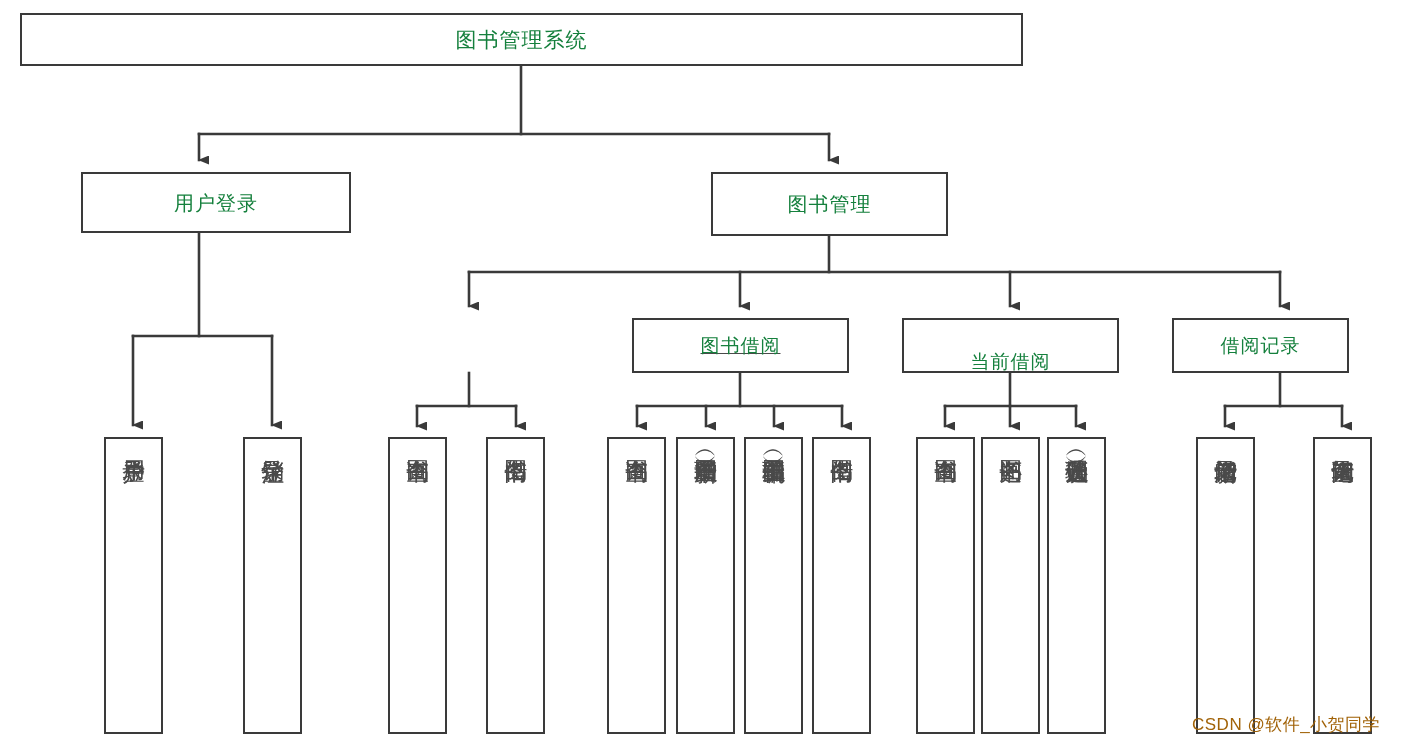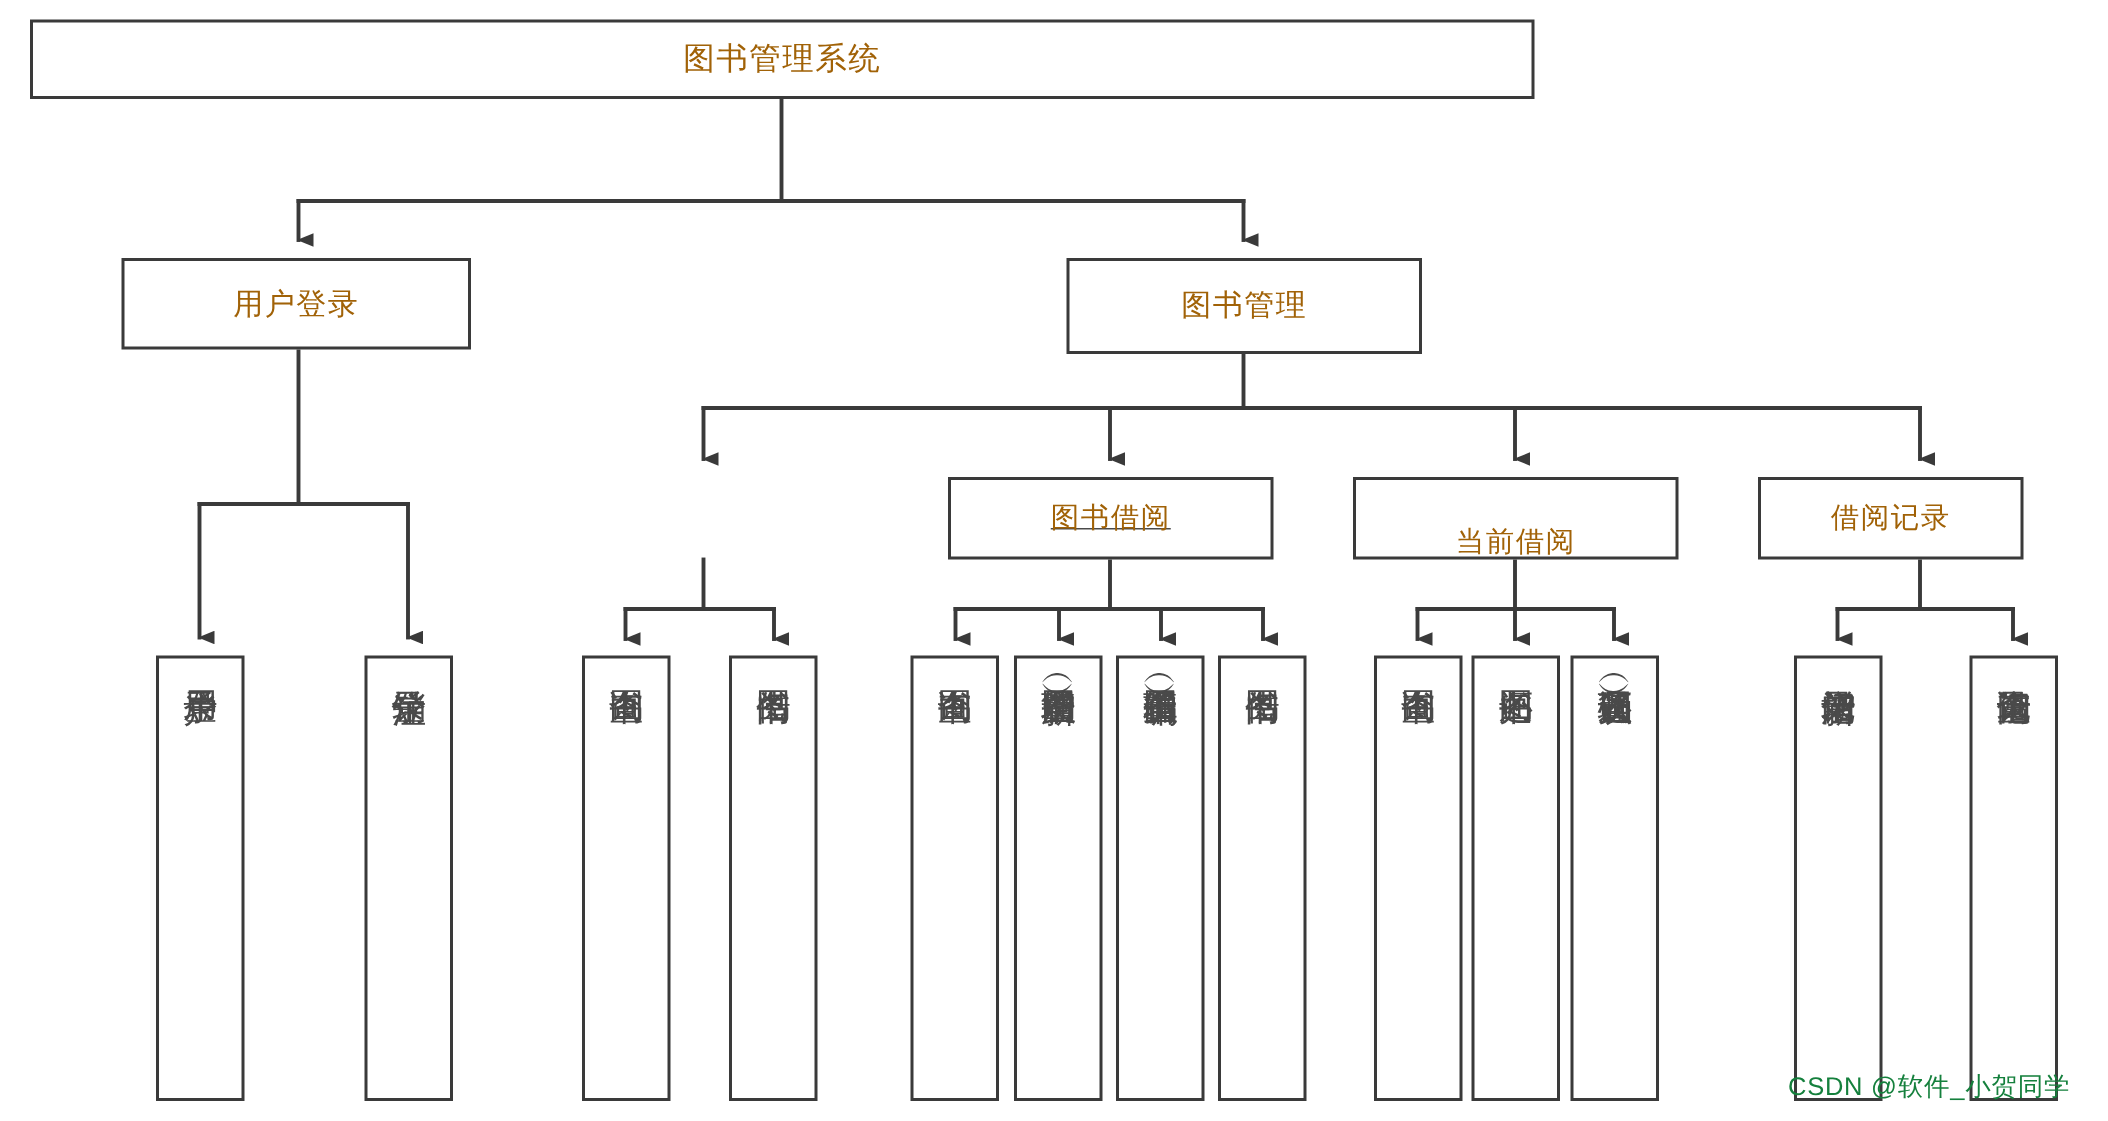--- a/index.html
+++ b/index.html
@@ -8,31 +8,31 @@
   #canvas{position:relative;width:1405px;height:747px;overflow:hidden;background:#fff;}
 
   
   #wires{position:absolute;left:0;top:0;width:1405px;height:747px;}
 
   
   .node{position:absolute;box-sizing:border-box;background:#ffffff;
         border:2px solid #3a3a3a;display:flex;align-items:center;justify-content:center;
         color:#4a4a4a;}
   .node.root{border-width:2px;}
-  .h-label{font-size:21px;line-height:1;letter-spacing:1px;color:#a16207;white-space:nowrap;}
+  .h-label{font-size:21px;line-height:1;letter-spacing:1px;color:#15803d;white-space:nowrap;}
   .node.lvl2 .h-label{font-size:20px;}
   .node.lvl3 .h-label{font-size:19px;}
 
   
   .node.leaf{align-items:flex-start;justify-content:center;padding-top:3px;}
   .v-label{font-size:23px;line-height:1.02;letter-spacing:0px;color:#4a4a4a;
            writing-mode:vertical-rl;text-orientation:upright;white-space:nowrap;
            display:block;}
 
-  .watermark{position:absolute;font-size:17px;color:#15803d;white-space:nowrap;
+  .watermark{position:absolute;font-size:17px;color:#a16207;white-space:nowrap;
              letter-spacing:.5px;}
 </style>
 </head>
 <body>
 
 <div id="canvas">
 
   <svg id="wires" viewBox="0 0 1405 747" xmlns="http://www.w3.org/2000/svg">
     <defs>
       <marker id="arw" markerWidth="9" markerHeight="11" refX="4.5" refY="10" orient="auto" markerUnits="userSpaceOnUse">
@@ -80,21 +80,21 @@
       <path d="M1225,406 L1342,406"></path>
       <path d="M1225,406 L1225,426" marker-end="url(#arw)"></path>
       <path d="M1342,406 L1342,426" marker-end="url(#arw)"></path>
     </g>
   </svg>
 
   <div class="node root" style="left:20px;top:13px;width:1003px;height:53px;">
     <span class="h-label">图书管理系统</span>
   </div>
 
-  <div class="node lvl2" style="left:81px;top:172px;width:233px;height:61px;">
+  <div class="node lvl2" style="left:81px;top:172px;width:270px;height:61px;">
     <span class="h-label">用户登录</span>
   </div>
   <div class="node lvl2" style="left:711px;top:172px;width:237px;height:64px;">
     <span class="h-label">图书管理</span>
   </div>
 
   <div class="node lvl3" style="left:632px;top:318px;width:217px;height:55px;text-decoration:underline;">
     <span class="h-label">图书借阅</span>
   </div>
   <div class="node lvl3" style="left:902px;top:318px;width:217px;height:55px;align-items:flex-end;">

